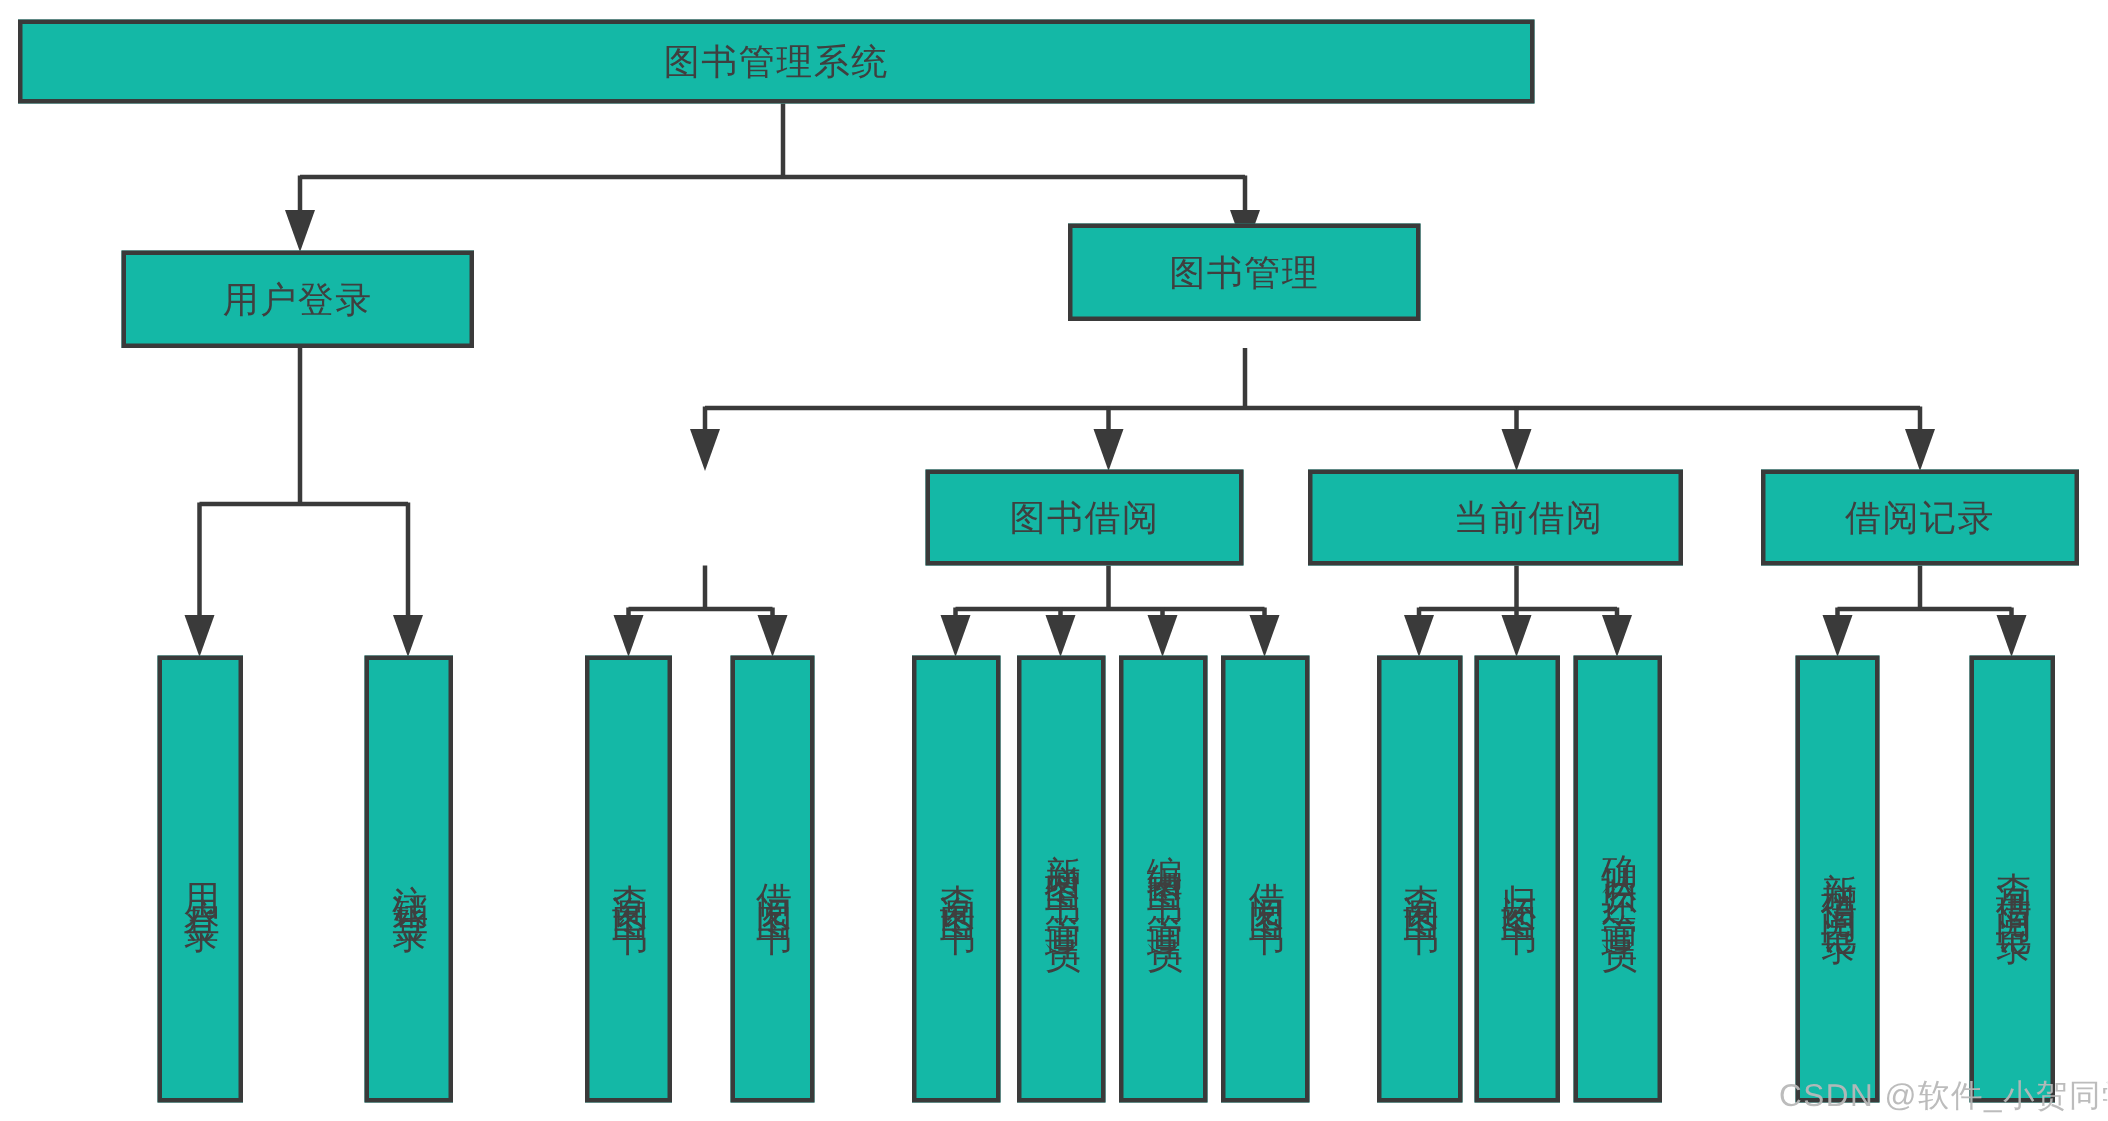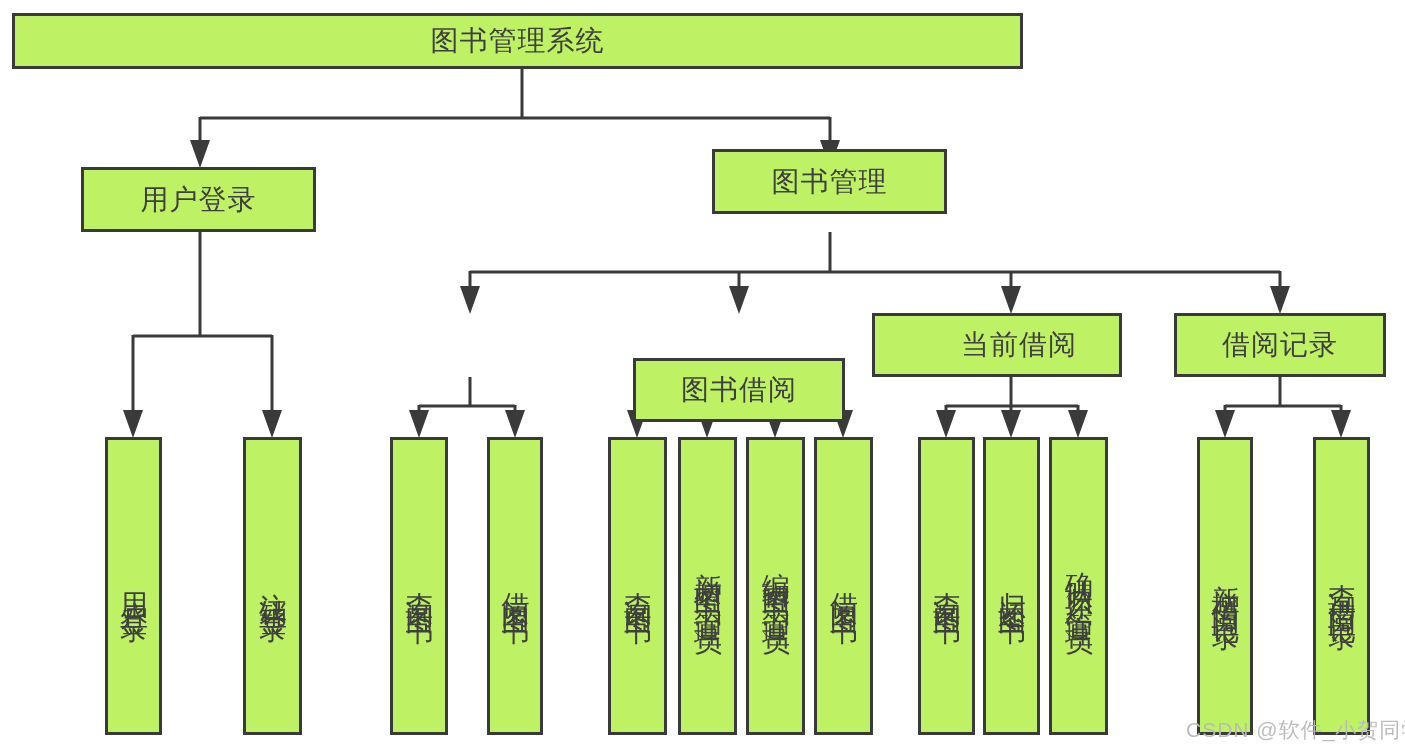--- a/index.html
+++ b/index.html
@@ -18,23 +18,23 @@
   #wires {
     position: absolute;
     left: 0;
     top: 0;
     z-index: 0;
   }
   .box {
     position: absolute;
     box-sizing: border-box;
     border: 3px solid #3a3a3a;
-    background: #bef264;
+    background: #14b8a6;
     color: #3f3f3f;
-    font-size: 28px;
+    font-size: 24px;
     display: flex;
     align-items: center;
     justify-content: center;
     z-index: 1;
     letter-spacing: 1px;
     white-space: nowrap;
   }
   .vbox span {
     writing-mode: vertical-rl;
     text-orientation: mixed;
@@ -128,21 +128,21 @@
     <span>图书管理系统</span>
   </div>
 
   <div class="box" style="left:81px; top:167px; width:235px; height:65px;">
     <span>用户登录</span>
   </div>
   <div class="box" style="left:712px; top:149px; width:235px; height:65px;">
     <span>图书管理</span>
   </div>
 
-  <div class="box" style="left:633px; top:313px; width:212px; height:64px;margin-top:45px;">
+  <div class="box" style="left:617px; top:313px; width:212px; height:64px;">
     <span>图书借阅</span>
   </div>
   <div class="box" style="left:872px; top:313px; width:250px; height:64px;padding-left:44px;">
     <span>当前借阅</span>
   </div>
   <div class="box" style="left:1174px; top:313px; width:212px; height:64px;">
     <span>借阅记录</span>
   </div>
 
   <div class="box vbox" style="left:105px; top:437px; width:57px; height:298px;">

